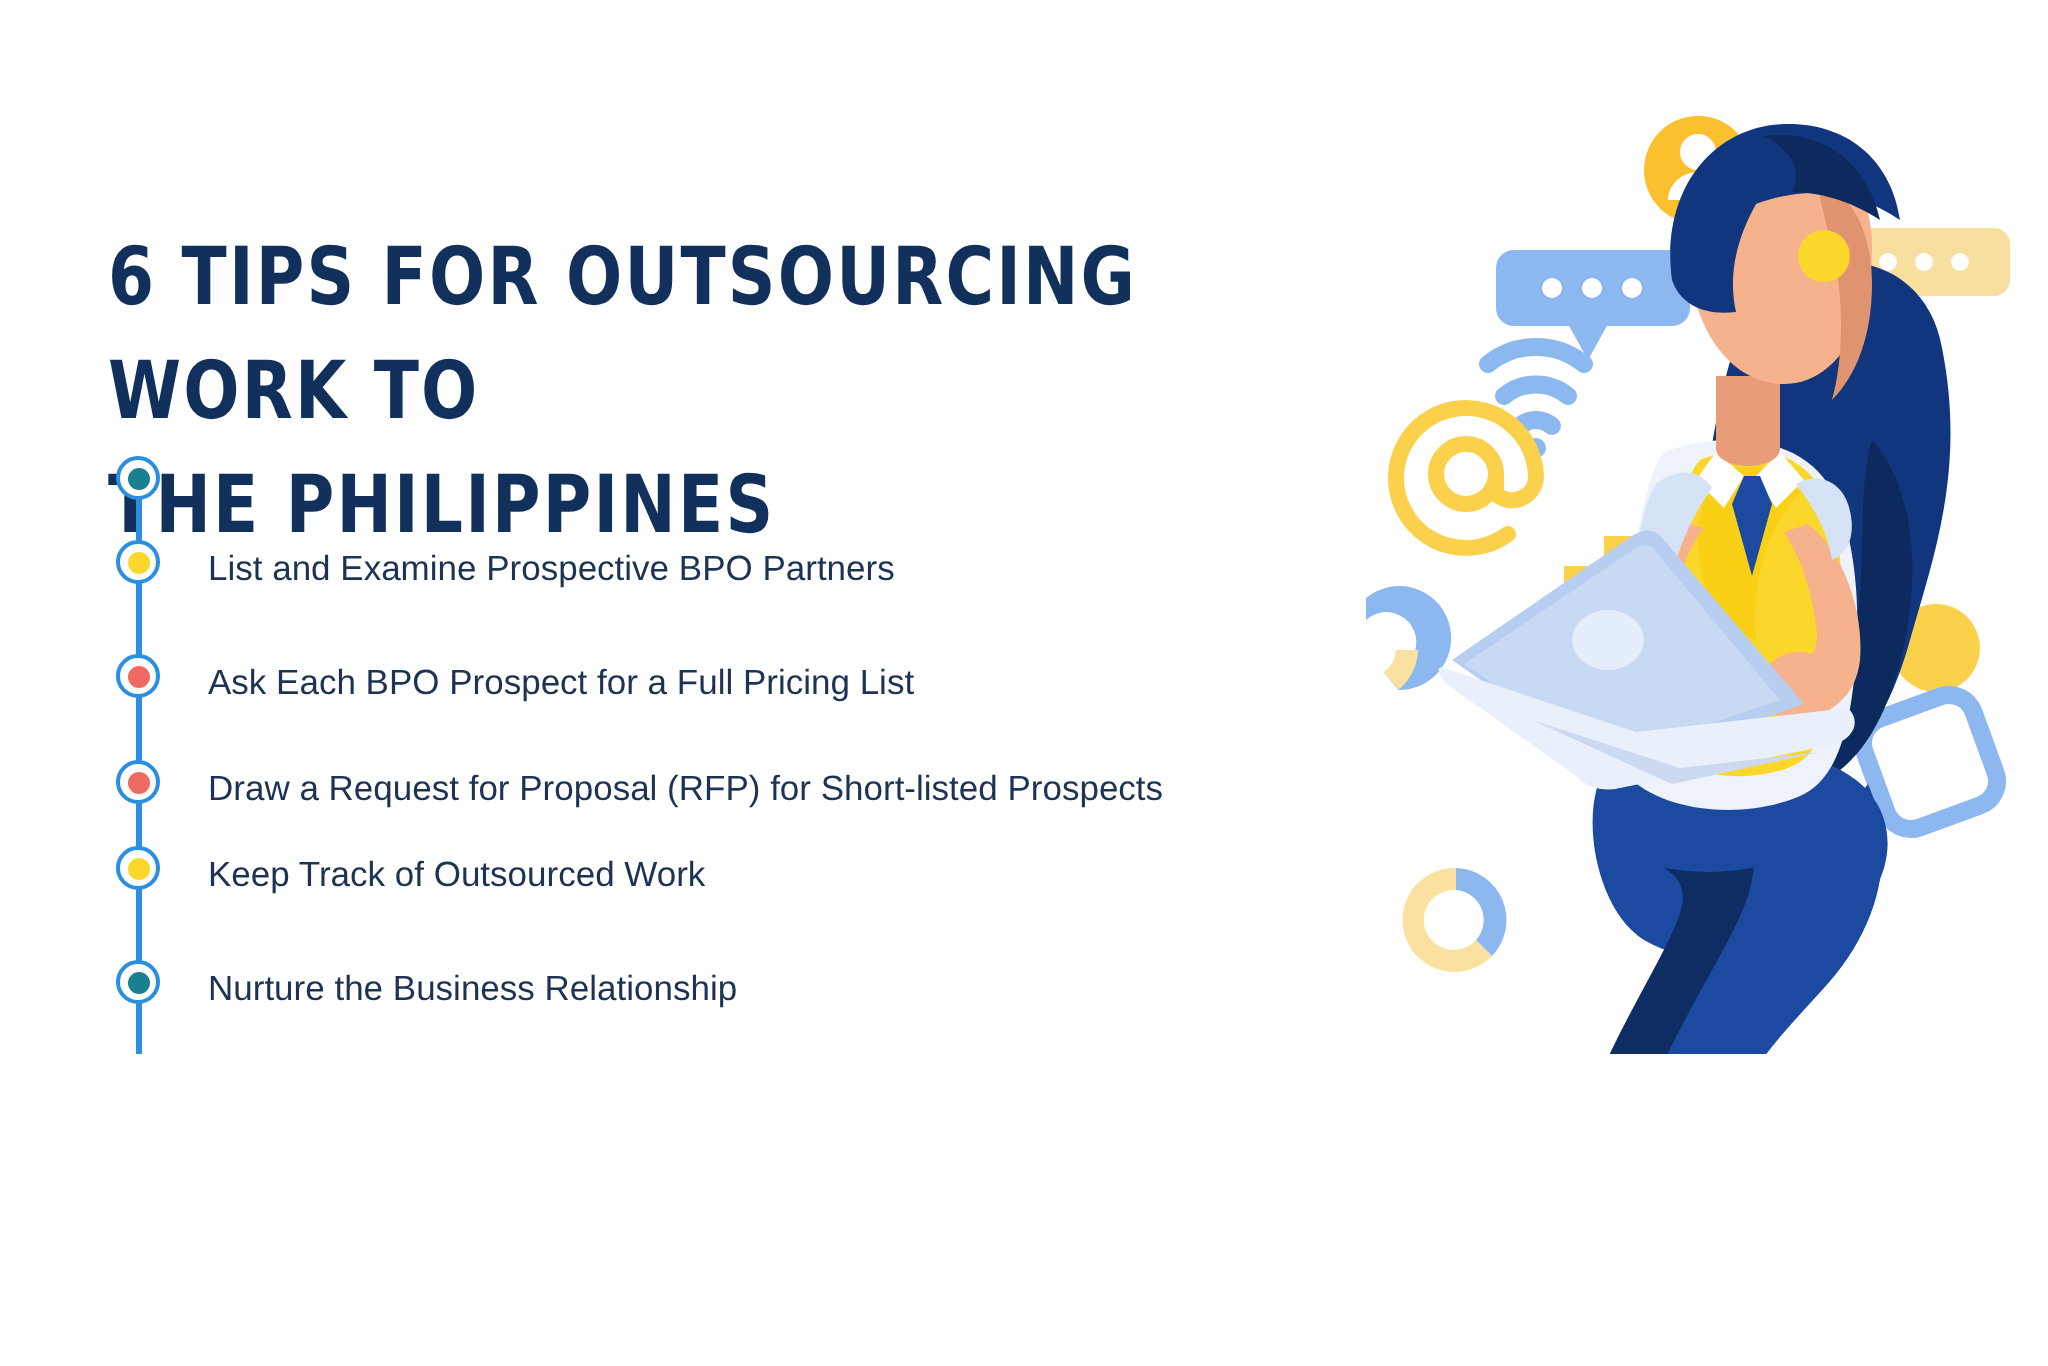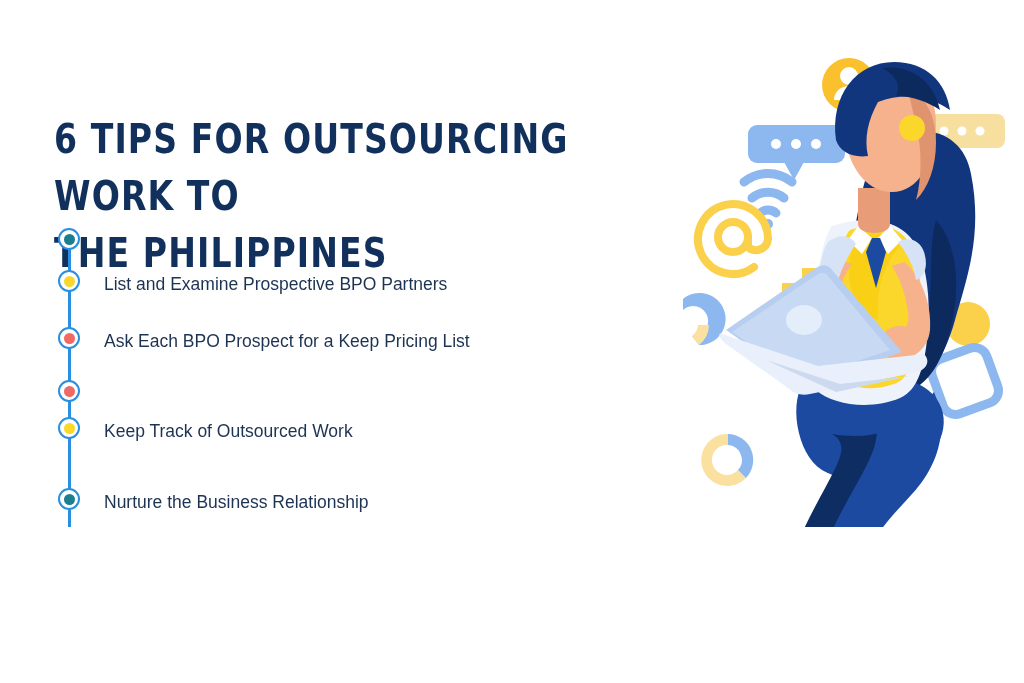--- a/index.html
+++ b/index.html
@@ -99,32 +99,33 @@
       </div>
       <div class="itxt">List and Examine Prospective BPO Partners</div>
     </div>
 
     <div class="item" style="margin-bottom:25px;">
       <div class="bulletwrap">
         <div class="bullet">
           <span class="dot" style="background:#ef6a62;"></span>
         </div>
       </div>
-      <div class="itxt">Ask Each BPO Prospect for a Keep Pricing List</div>
+      <div class="itxt">Ask Each BPO Prospect for a Full Pricing List</div>
     </div>
 
     <div class="item" style="margin-bottom:15px;">
       <div class="bulletwrap">
         <div class="bullet">
           <span class="dot" style="background:#ef6a62;"></span>
         </div>
       </div>
-    </div>
-
-    <div class="item" style="margin-bottom:43px;text-align:center;">
+      <div class="itxt">Draw a Request for Proposal (RFP) for Short-listed Prospects</div>
+    </div>
+
+    <div class="item" style="margin-bottom:29px;text-align:center;">
       <div class="bulletwrap">
         <div class="bullet">
           <span class="dot" style="background:#fbd72b;"></span>
         </div>
       </div>
       <div class="itxt">Keep Track of Outsourced Work</div>
     </div>
 
     <div class="item">
       <div class="bulletwrap">

